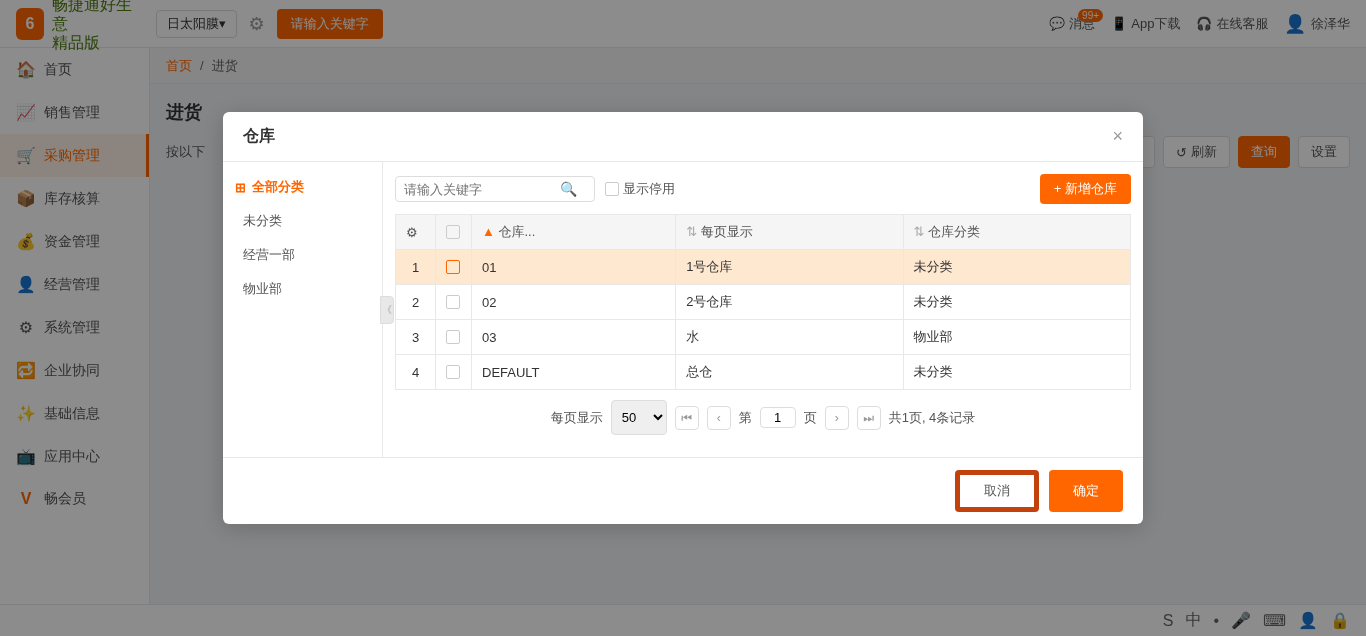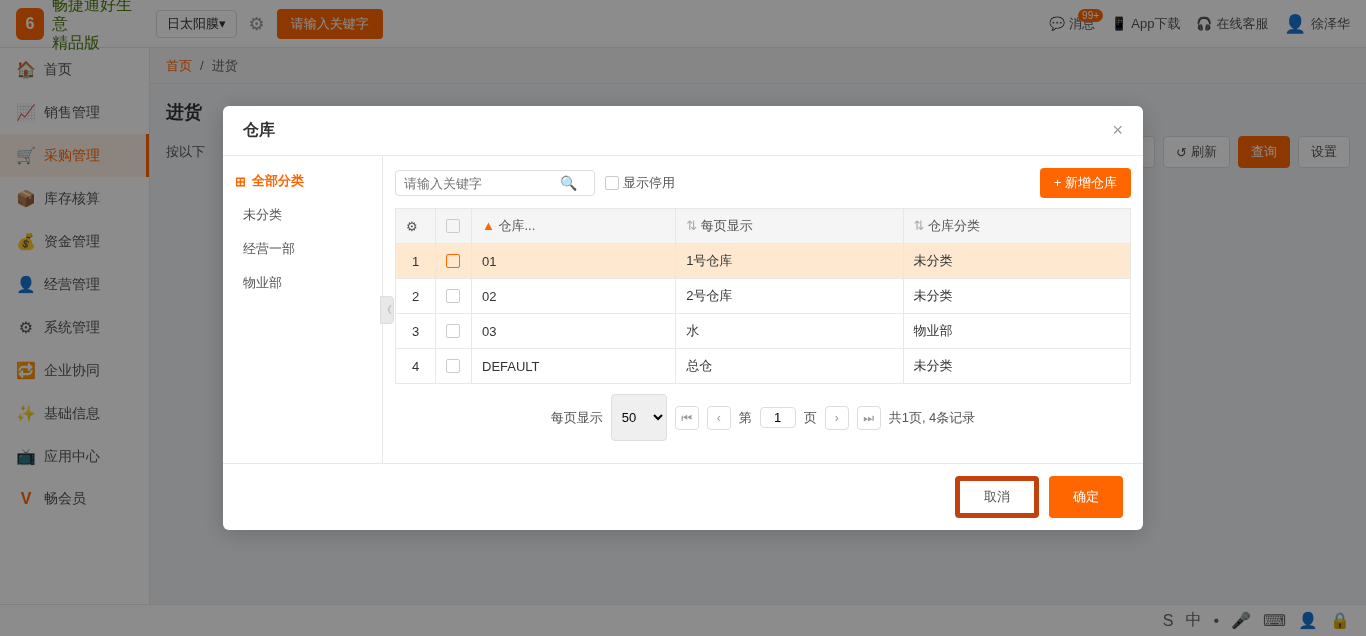--- a/index.html
+++ b/index.html
@@ -181,21 +181,21 @@
     .row-num { color: #999; text-align: center; }
     .row-checkbox { text-align: center; }
     .th-settings { text-align: center; }
 
     
     .pagination {
       display: flex; align-items: center; justify-content: center;
       gap: 8px; padding: 10px 0; font-size: 13px; color: #555;
     }
     .page-select {
-      border: 1px solid #ddd; border-radius: 4px; padding: 14px 6px; font-size: 13px;
+      border: 1px solid #ddd; border-radius: 4px; padding: 8px 6px; font-size: 13px;
     }
     .page-btn {
       border: 1px solid #ddd; background: #fff; border-radius: 4px;
       width: 24px; height: 24px; cursor: pointer; display: flex; align-items: center; justify-content: center;
       color: #999; font-size: 12px;
     }
     .page-input {
       border: 1px solid #ddd; border-radius: 4px;
       width: 36px; text-align: center; padding: 2px 4px; font-size: 13px;
     }

